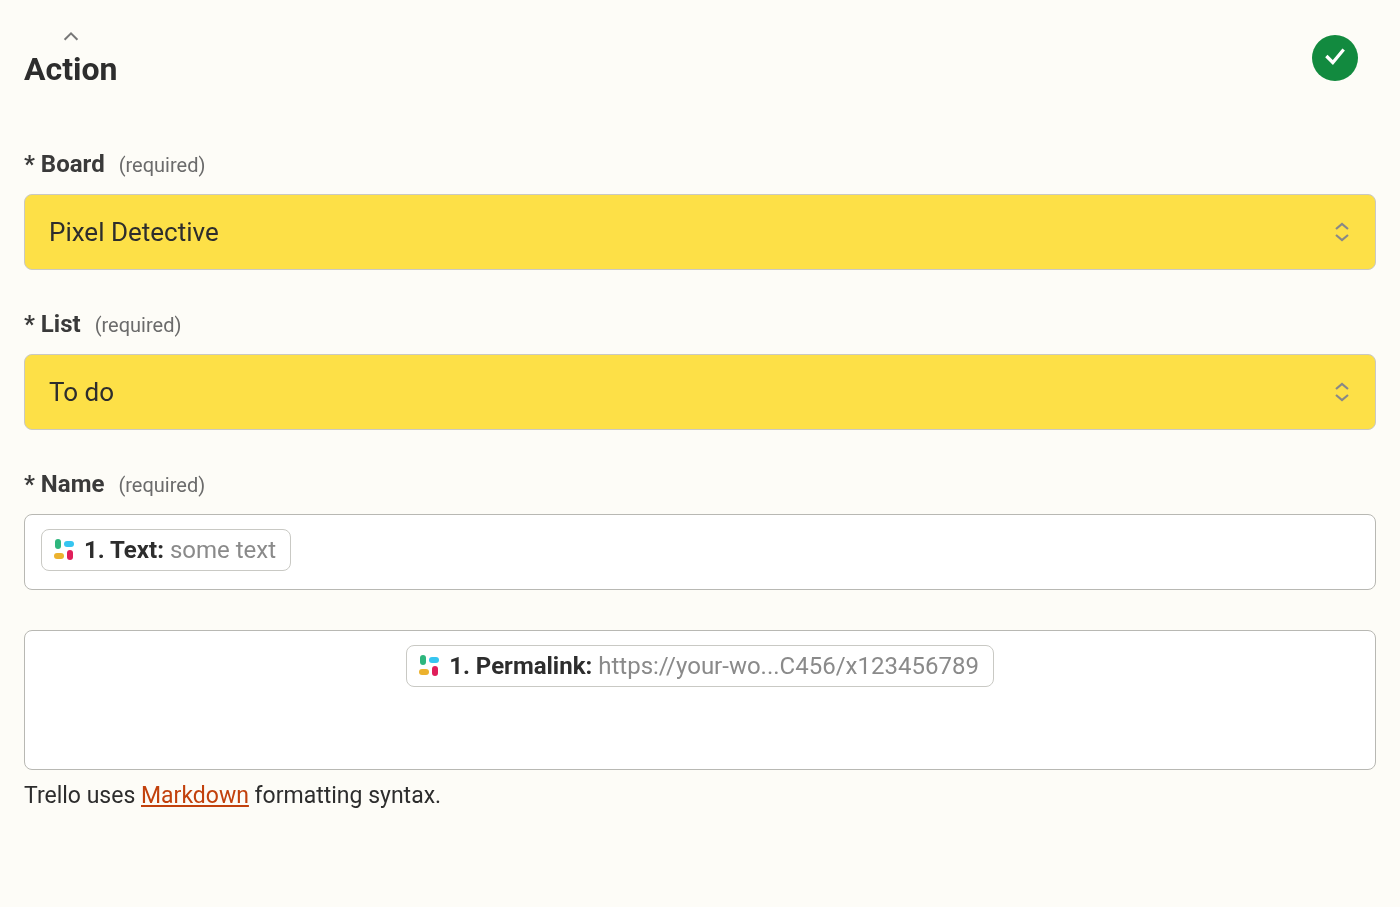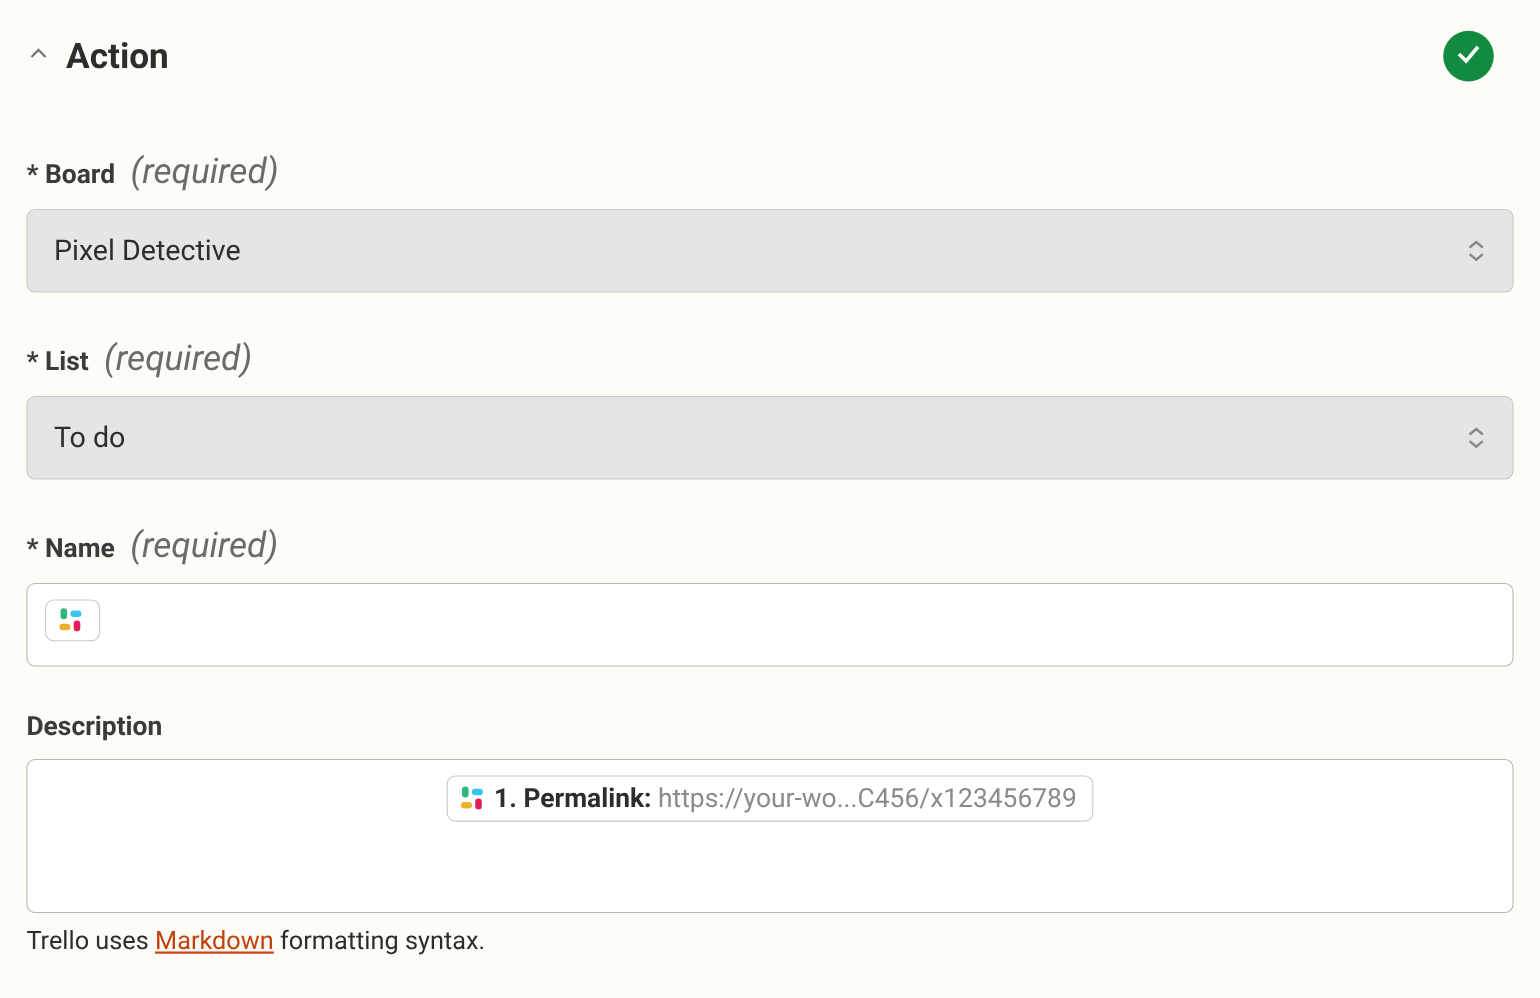--- a/index.html
+++ b/index.html
@@ -16,21 +16,21 @@
     }
     .section-header {
       display: flex;
       align-items: center;
       justify-content: space-between;
       margin-bottom: 62px;
     }
     .section-header-left {
       display: flex;
       align-items: center;
-      gap: 14px;
+      flex-direction: column;
     }
     .chevron-up {
       width: 22px;
       height: 22px;
       display: flex;
       align-items: center;
       justify-content: center;
       cursor: pointer;
     }
     .chevron-up svg {
@@ -70,30 +70,29 @@
       align-items: baseline;
       gap: 14px;
       margin-bottom: 16px;
     }
     .field-label {
       font-size: 24px;
       font-weight: 700;
       color: #3a3a3a;
     }
     .field-required {
-      font-size: 32px;
+      font-size: 20px;
       font-weight: 400;
       color: #6b6b6b;
-      font-style: italic;
     }
     .select-box {
       width: 100%;
       border: 1.5px solid #c9c9c4;
       border-radius: 8px;
-      background: #e5e5e5;
+      background: #fde047;
       padding: 20px 24px;
       display: flex;
       align-items: center;
       justify-content: space-between;
       cursor: pointer;
       min-height: 76px;
     }
     .select-value {
       font-size: 26px;
       font-weight: 400;
@@ -236,28 +235,28 @@
     <span class="field-required">(required)</span>
   </div>
   <div class="input-box">
     <div class="pill">
       <span class="pill-icon">
         <span class="slack-dot g"></span>
         <span class="slack-dot b"></span>
         <span class="slack-dot r"></span>
         <span class="slack-dot y"></span>
       </span>
+      <span>
+        <span class="pill-label">1. Text: </span><span class="pill-value">some text</span>
+      </span>
     </div>
   </div>
 </div>
 
 <div class="field-group" style="margin-bottom:0">
-  <div class="field-label-row">
-    <span class="field-label">Description</span>
-  </div>
   <div class="input-box tall">
     <div class="pill">
       <span class="pill-icon">
         <span class="slack-dot g"></span>
         <span class="slack-dot b"></span>
         <span class="slack-dot r"></span>
         <span class="slack-dot y"></span>
       </span>
       <span>
         <span class="pill-label">1. Permalink: </span><span class="pill-value">https://your-wo...C456/x123456789</span>

